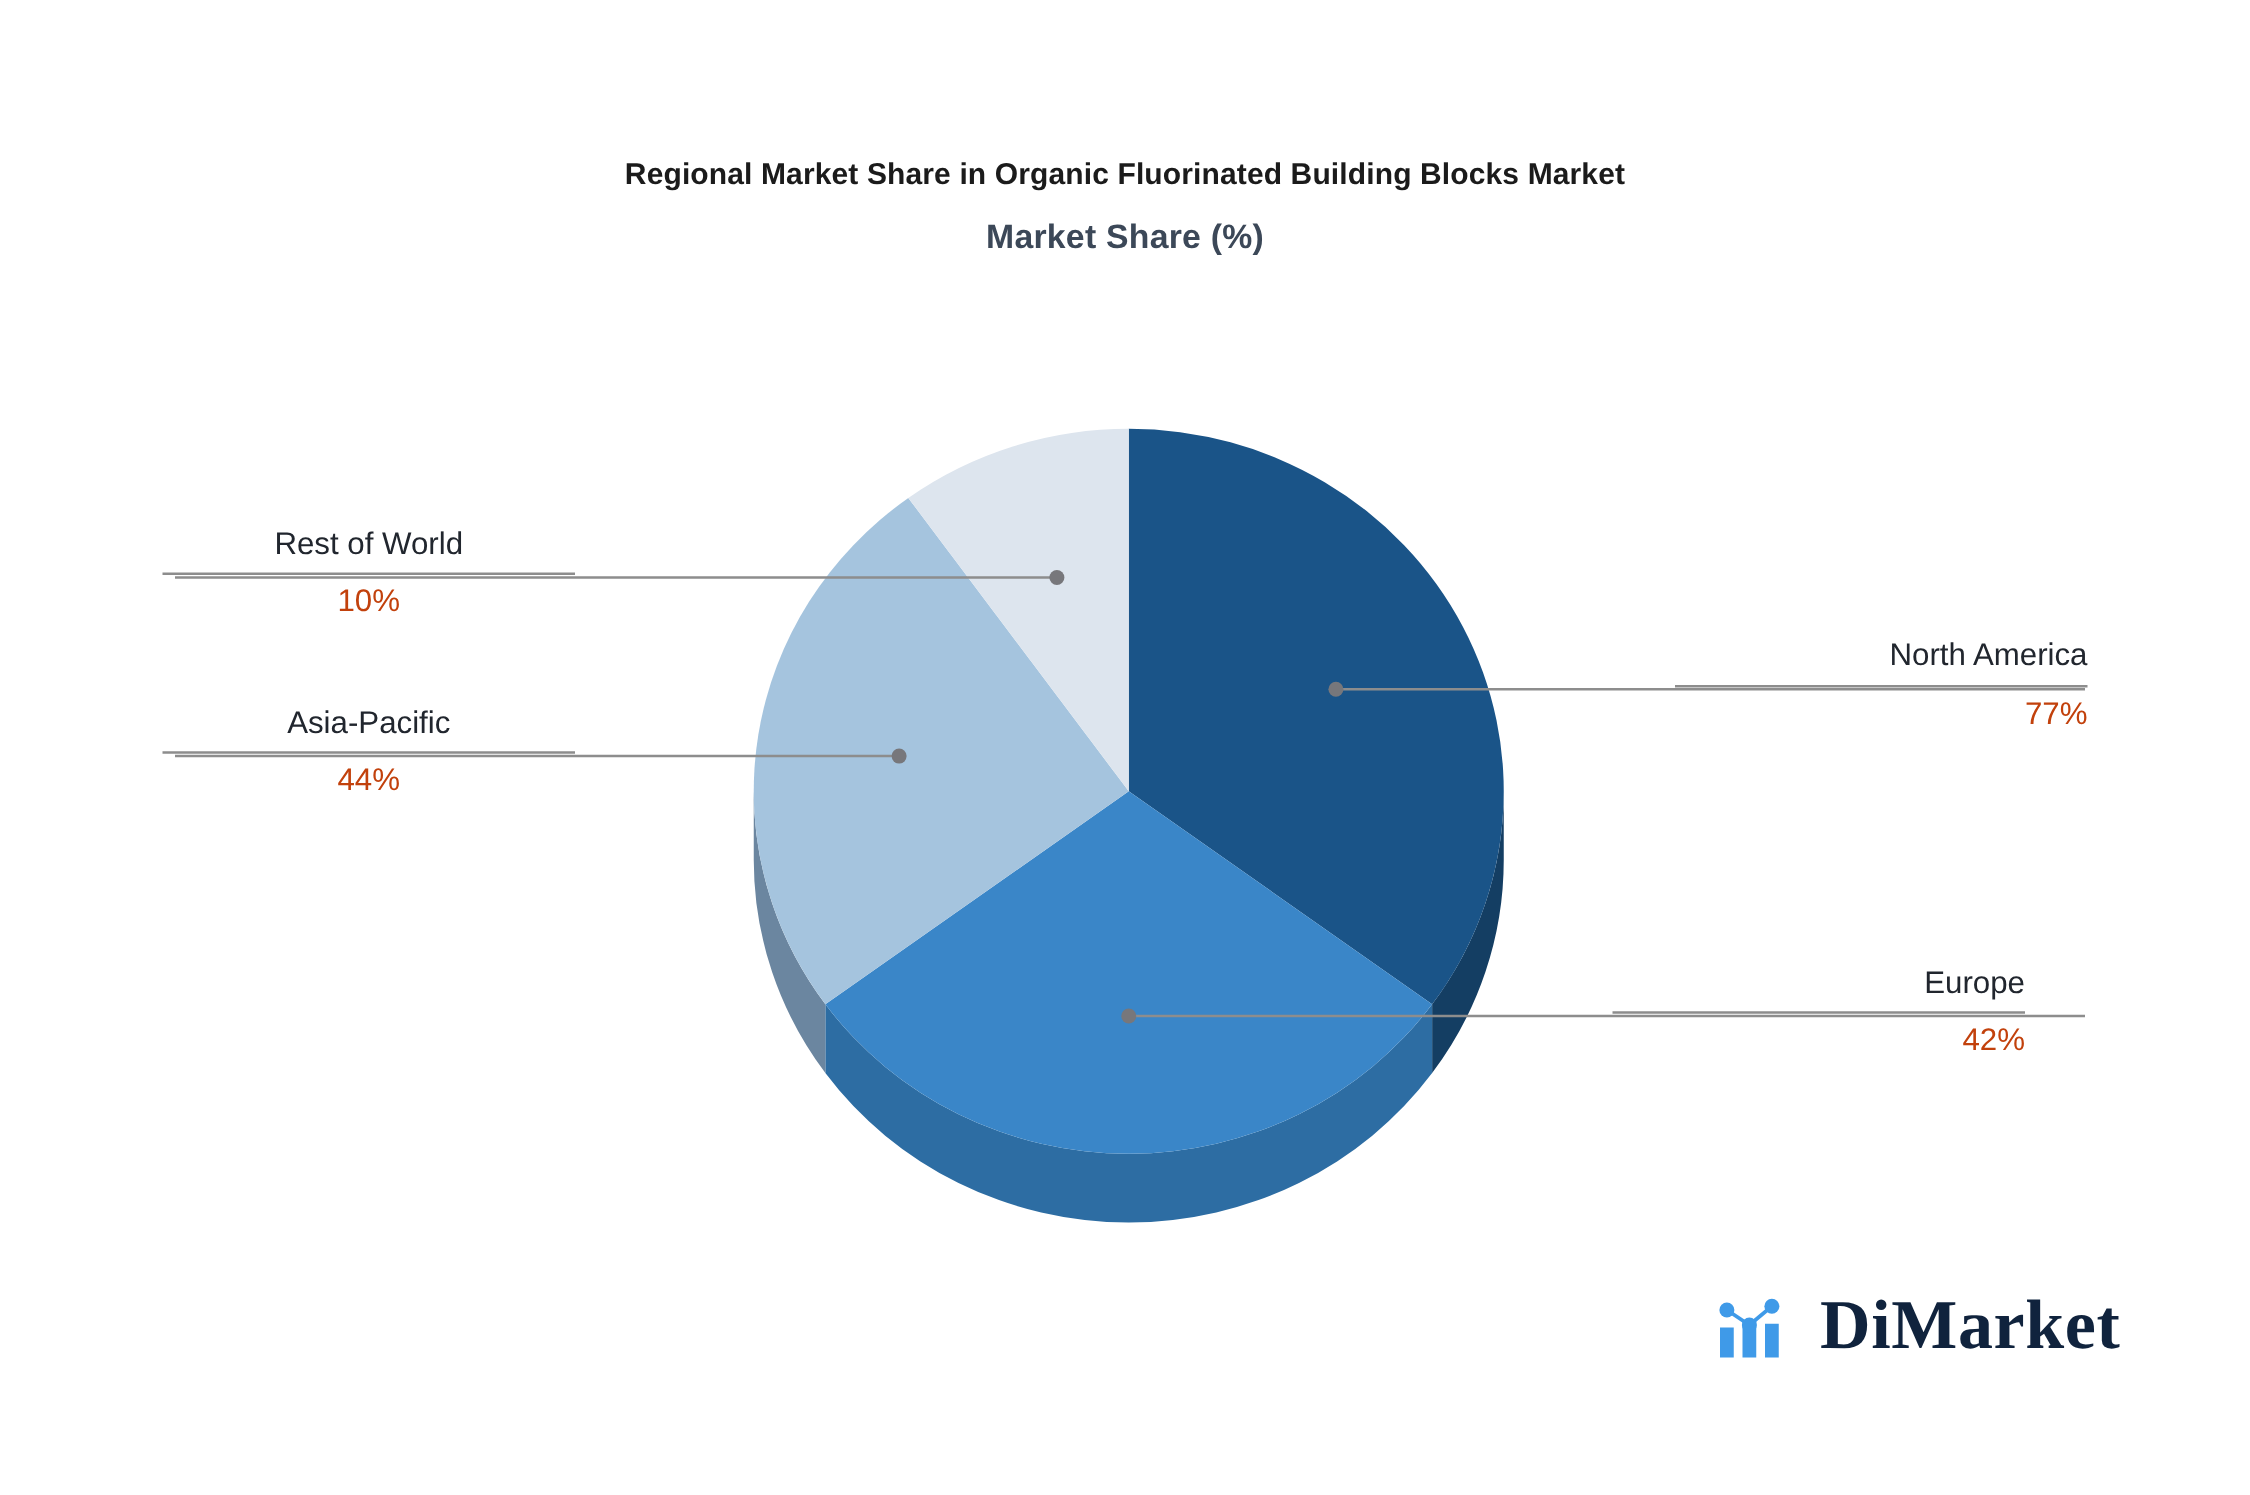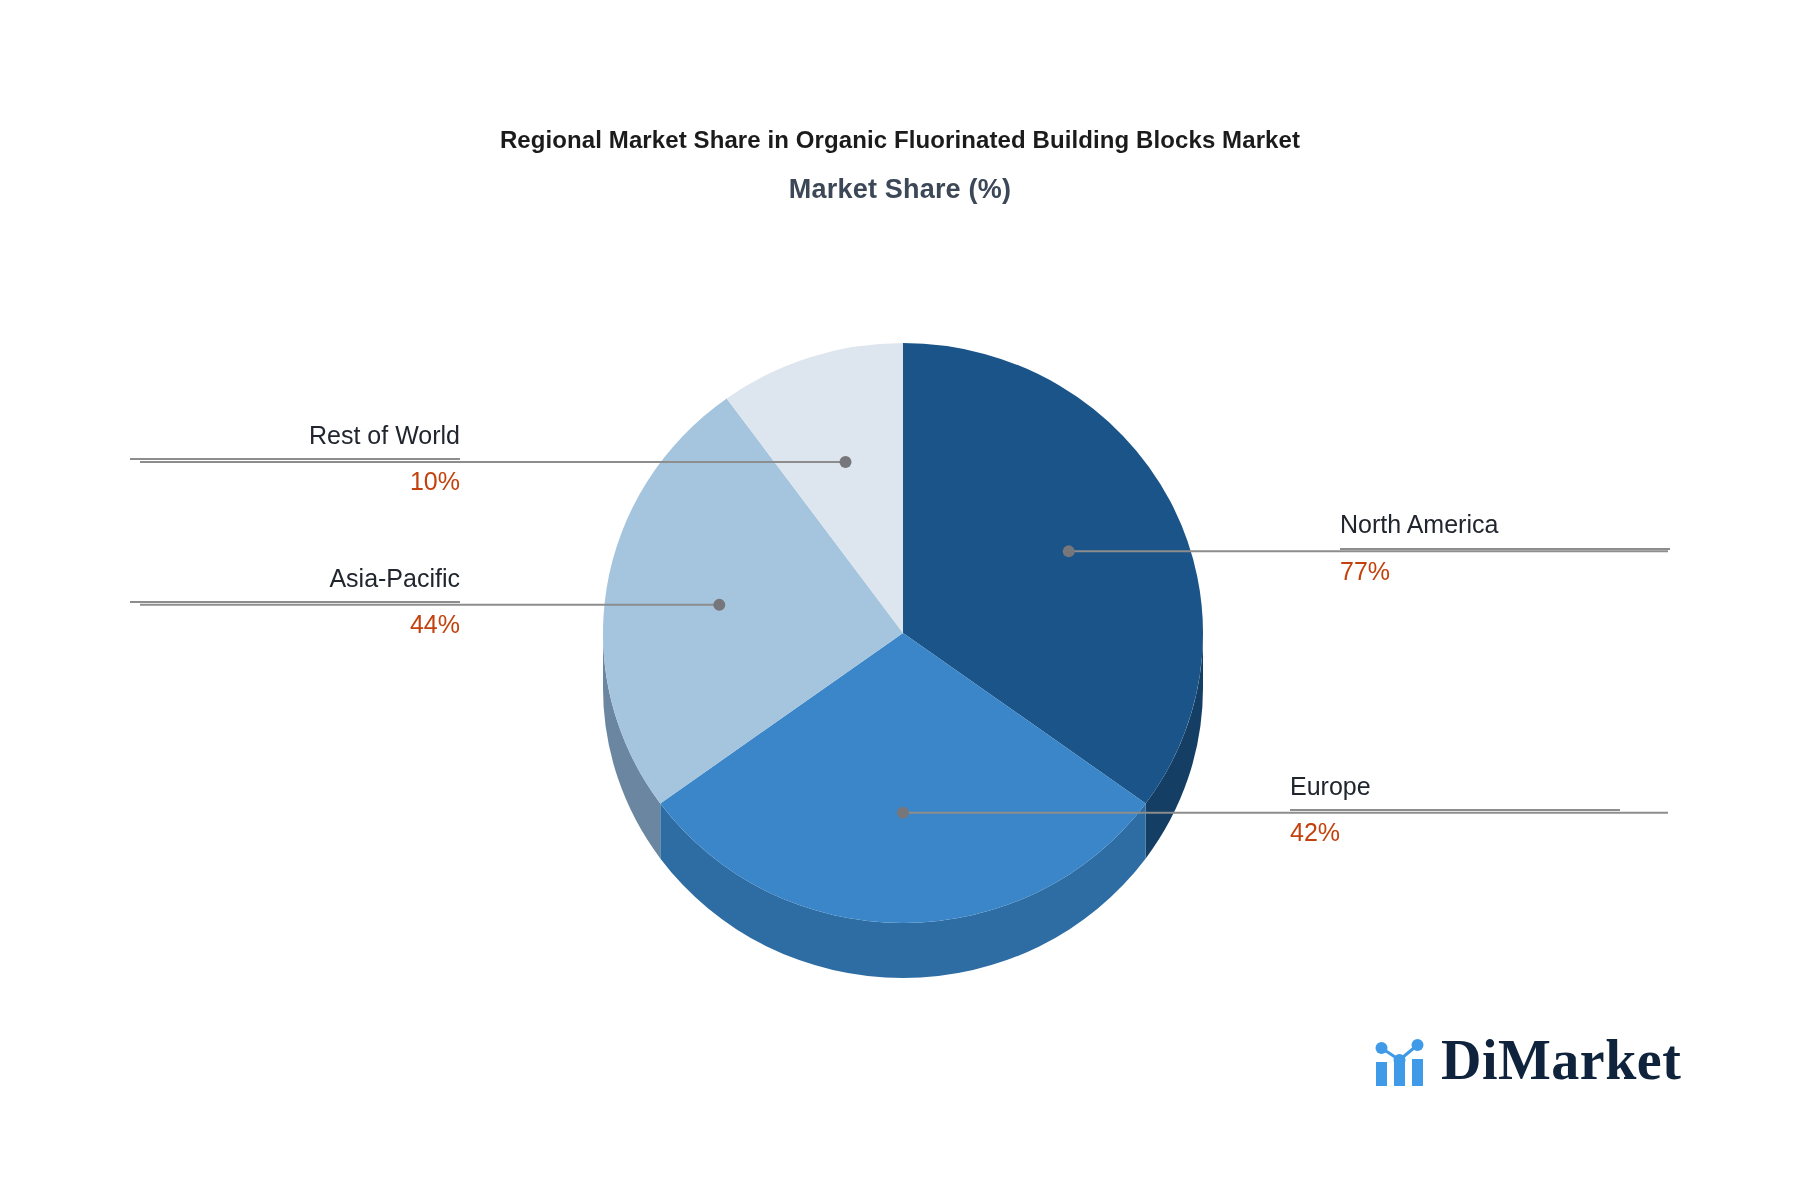--- a/index.html
+++ b/index.html
@@ -72,36 +72,36 @@
   .callout .rule {
     height: 0;
     border-top: 2px solid #8d8d8d;
     margin: 7px 0 6px 0;
   }
   .callout .value {
     font-size: 25px;
     color: #c2410c;
     line-height: 1.25;
   }
-  .callout.left { text-align: right; }
-  .callout.right { }
+  .callout.left { text-align: center; }
+  .callout.right { text-align: right; }
 
   #callout-rest-of-world { left: 130px; top: 415px; }
   #callout-asia-pacific  { left: 130px; top: 567px; }
   #callout-north-america { left: 1340px; top: 510px; }
   #callout-europe        { left: 1290px; top: 789px; }
 
   
   .logo {
     position: absolute;
     left: 1372px;
     top: 1032px;
     display: flex;
     align-items: center;
-    gap: 13px;
+    gap: 28px;
   }
   .logo-mark { display: block; }
   .logo-text {
     font-family: "Liberation Serif", serif;
     font-size: 56px;
     font-weight: bold;
     color: #10233d;
     letter-spacing: 0.5px;
     line-height: 1;
   }

